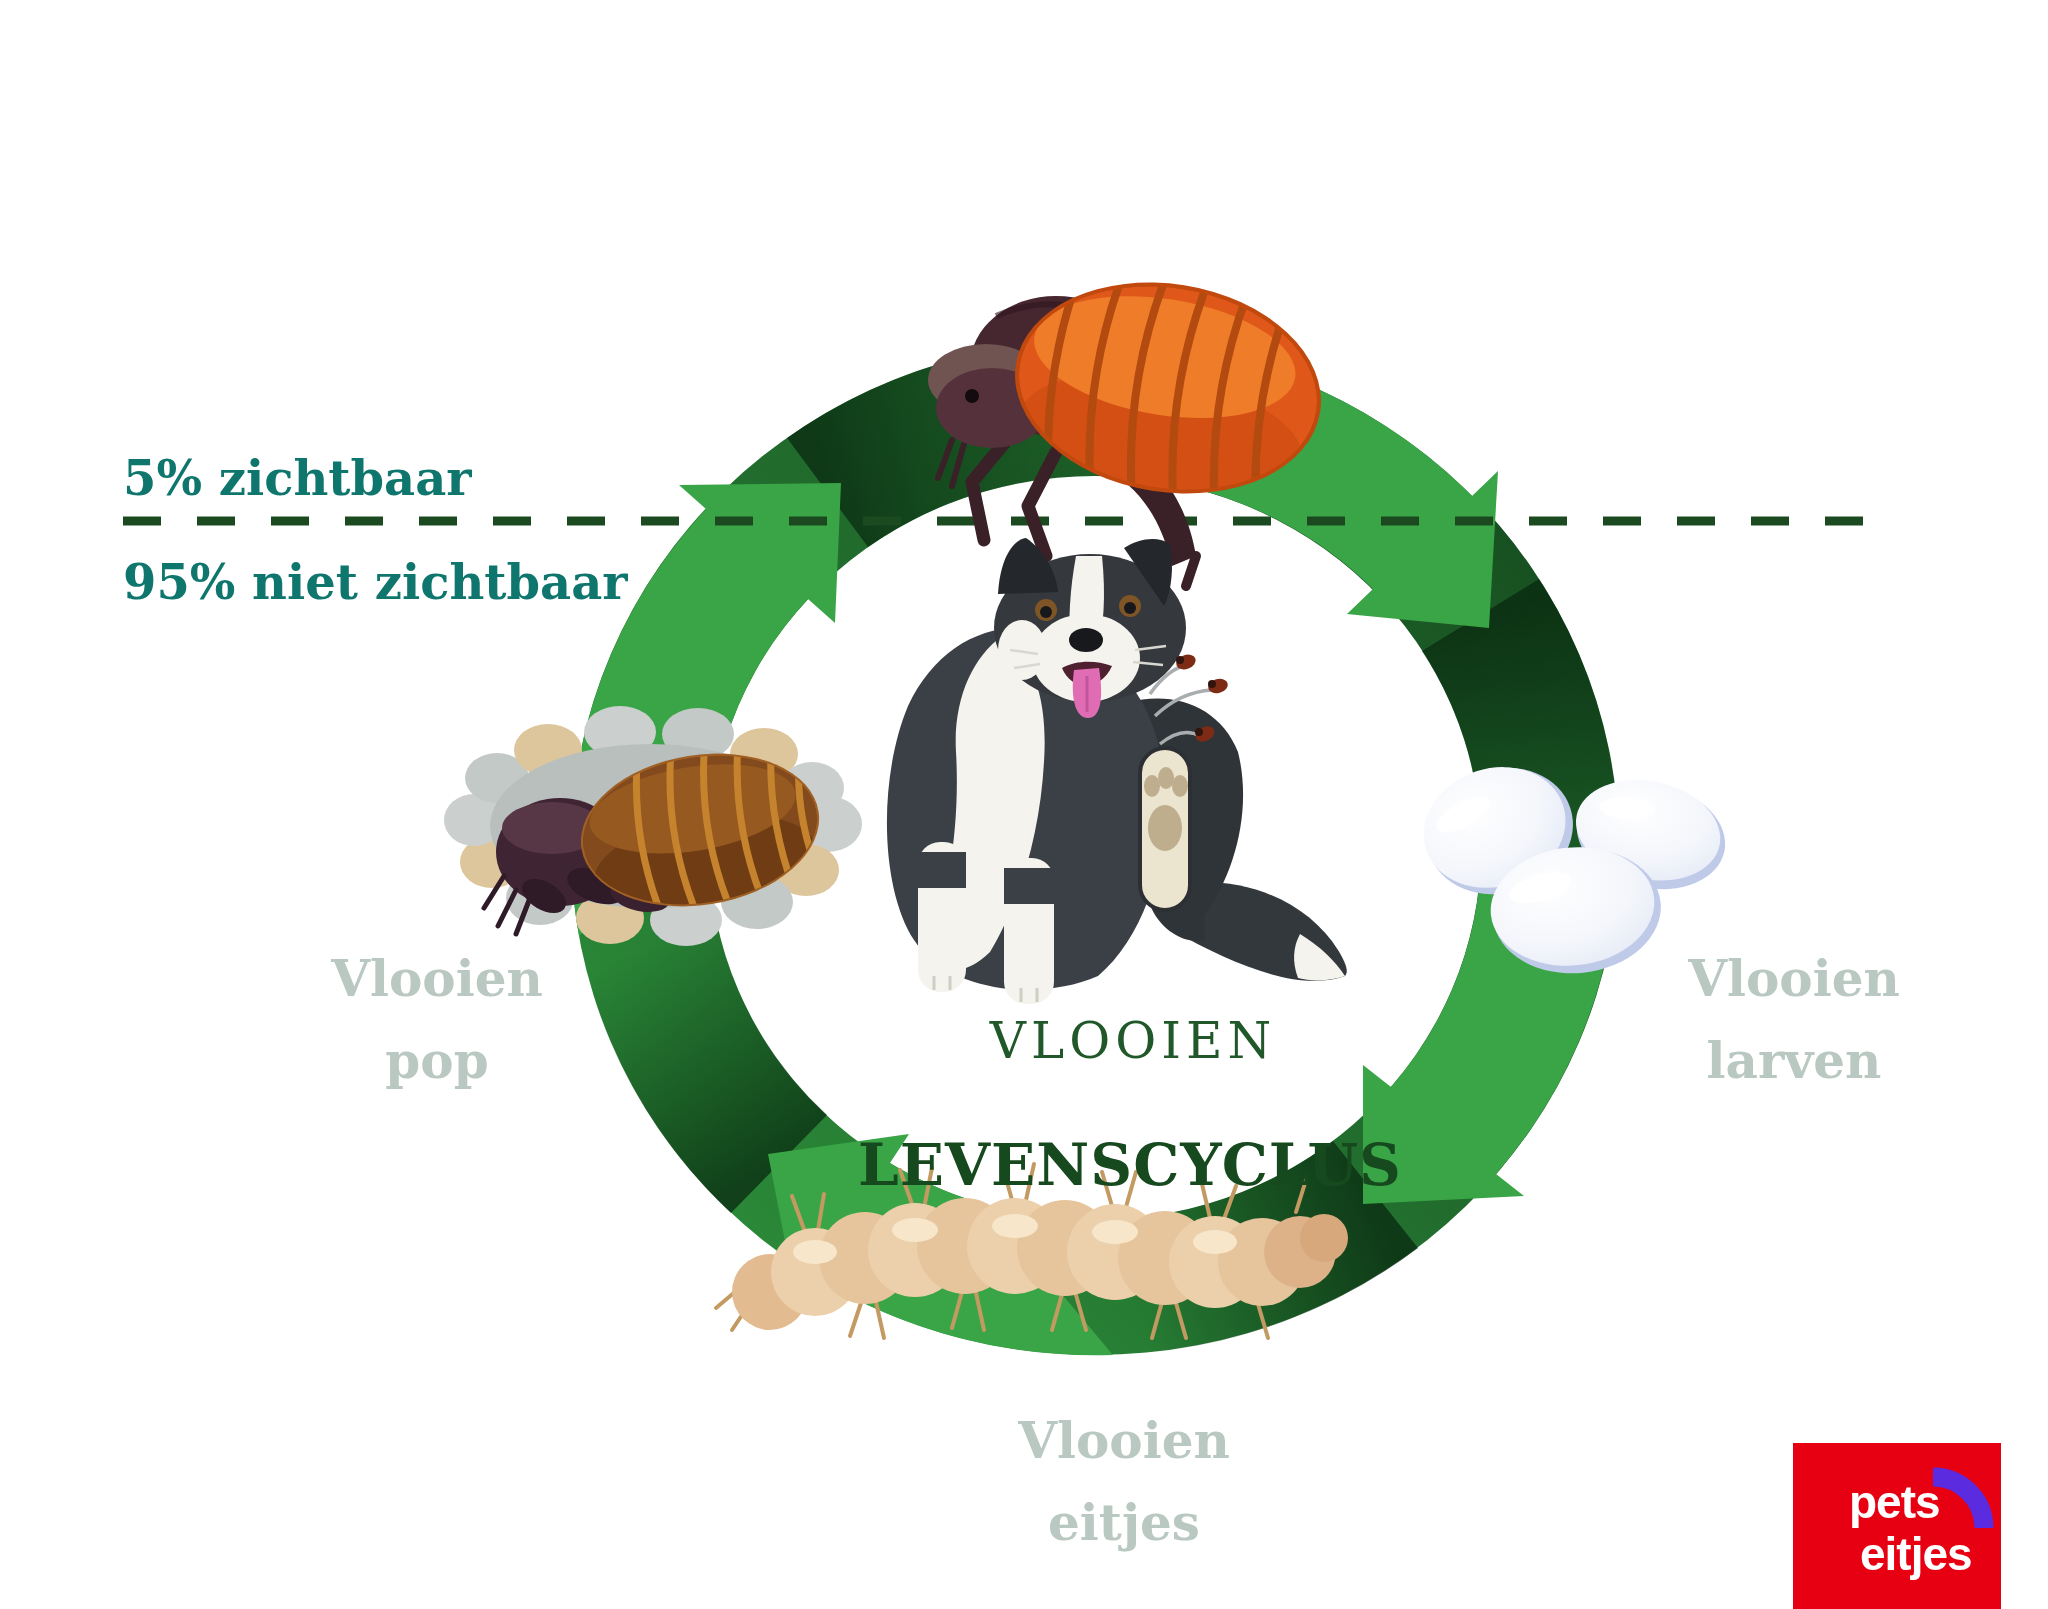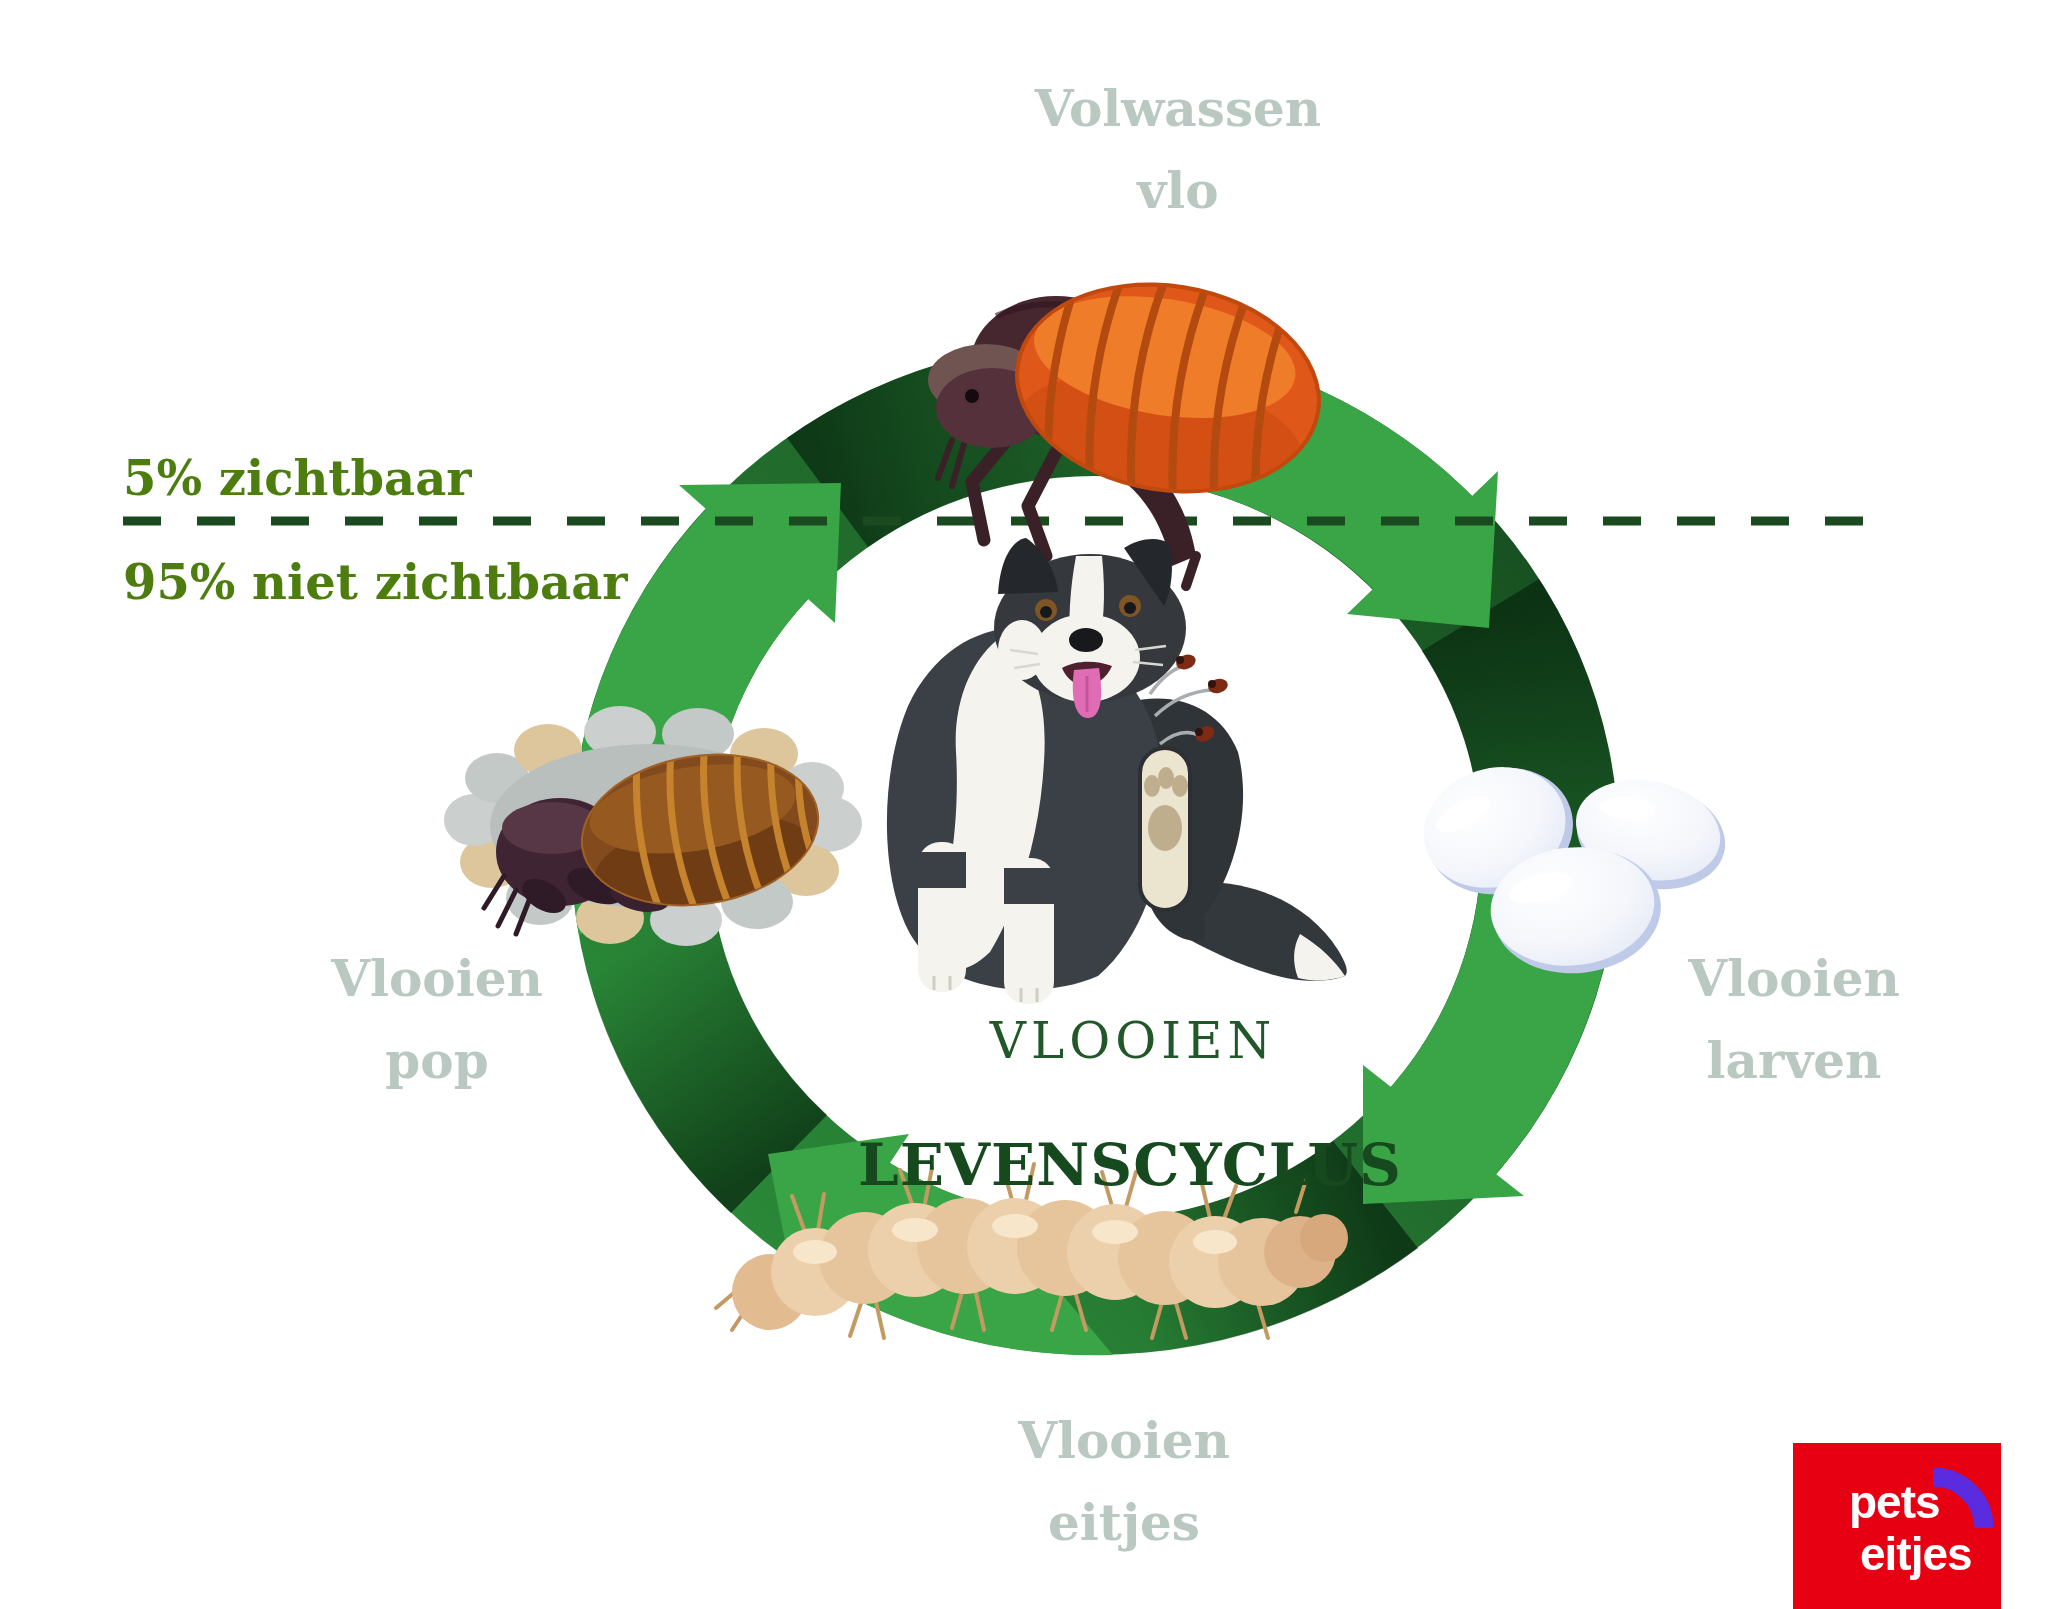--- a/index.html
+++ b/index.html
@@ -17,21 +17,21 @@
     text-align:center;
     color:#b9c8c0;
     font-weight:700;
     font-size:50px;
     line-height:82px;
     white-space:nowrap;
   }
   .stage-label span{display:block;}
   .vis-label{
     position:absolute;
-    color:#4d7c0f;
+    color:#0f766e;
     font-weight:700;
     font-size:48px;
     line-height:52px;
     white-space:nowrap;
   }
   .title-line1{
     position:absolute;
     transform:translateX(-50%);
     color:#215829;
     font-weight:400;
@@ -328,24 +328,20 @@
         <ellipse cx="1186" cy="662" rx="10" ry="7" fill="#7d2b15" transform="rotate(-20 1186 662)"></ellipse>
         <circle cx="1180" cy="660" r="4" fill="#30140d"></circle>
         <ellipse cx="1218" cy="686" rx="10" ry="7" fill="#7d2b15" transform="rotate(-15 1218 686)"></ellipse>
         <circle cx="1212" cy="684" r="4" fill="#30140d"></circle>
         <ellipse cx="1205" cy="734" rx="10" ry="7" fill="#7d2b15" transform="rotate(-25 1205 734)"></ellipse>
         <circle cx="1199" cy="732" r="4" fill="#30140d"></circle>
       </g>
     </g>
   </svg>
 
-  <div class="stage-label" style="left:1178px;top:68px;">
-    <span>Volwassen</span>
-    <span>vlo</span>
-  </div>
 
   <div class="stage-label" style="left:1794px;top:938px;">
     <span>Vlooien</span>
     <span>larven</span>
   </div>
 
   <div class="stage-label" style="left:1124px;top:1400px;">
     <span>Vlooien</span>
     <span>eitjes</span>
   </div>

